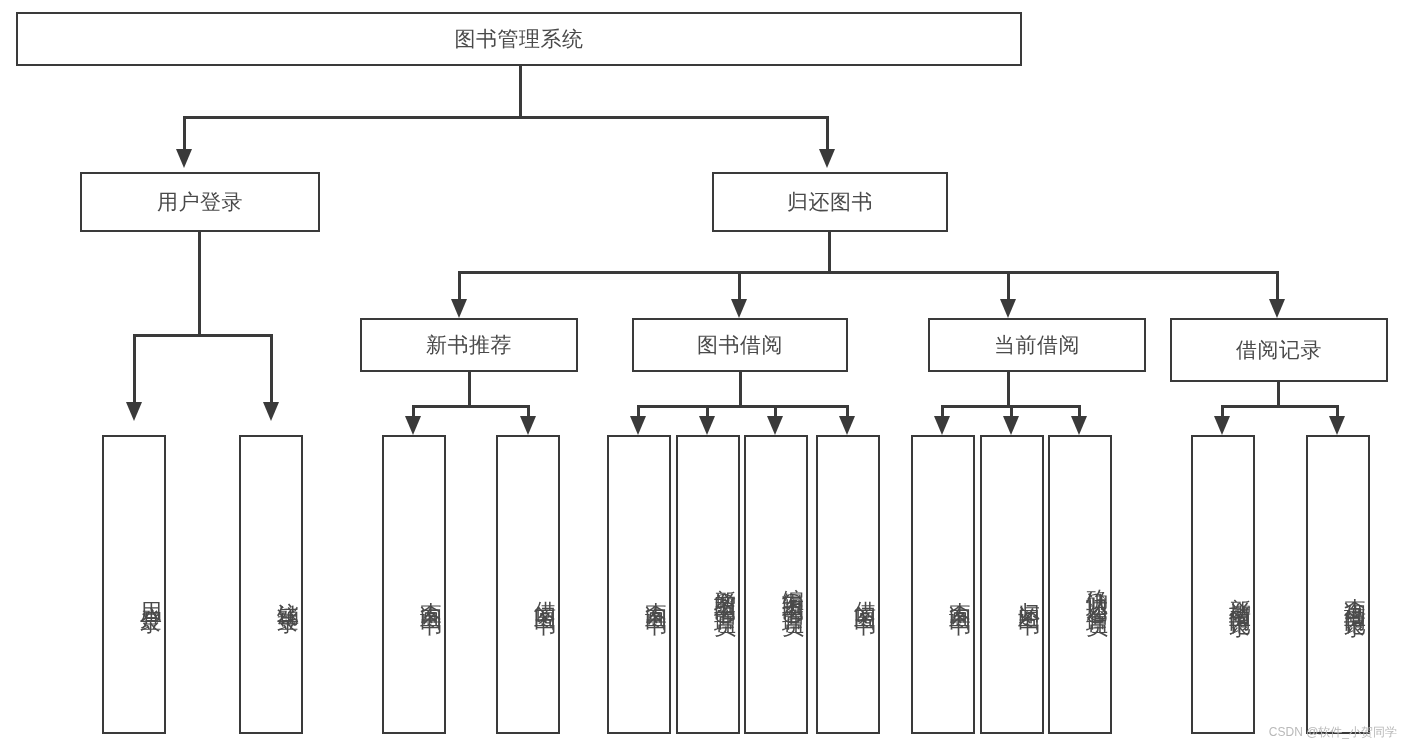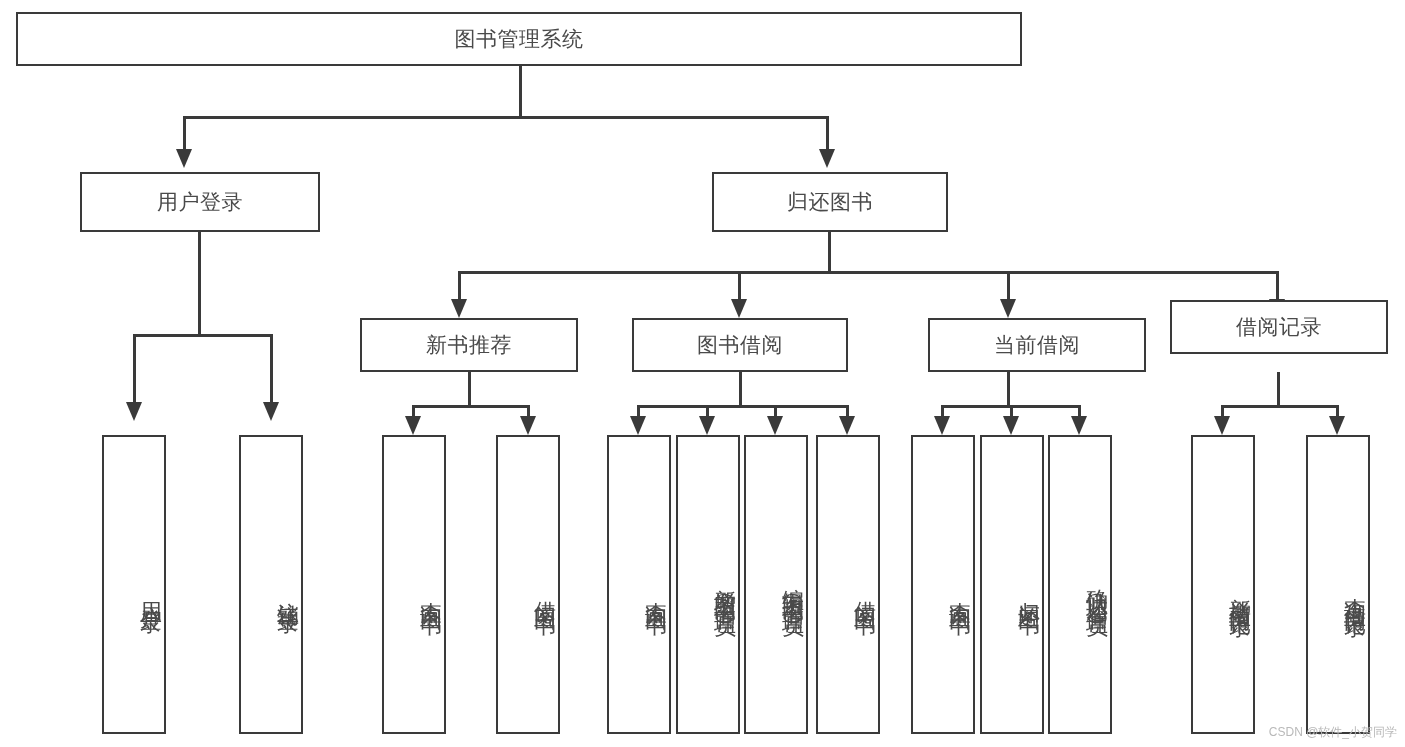--- a/index.html
+++ b/index.html
@@ -129,21 +129,21 @@
 
   <div class="node horiz" style="left:360px; top:318px; width:218px; height:54px;">
     <span>新书推荐</span>
   </div>
   <div class="node horiz" style="left:632px; top:318px; width:216px; height:54px;">
     <span>图书借阅</span>
   </div>
   <div class="node horiz" style="left:928px; top:318px; width:218px; height:54px;">
     <span>当前借阅</span>
   </div>
-  <div class="node horiz" style="left:1170px; top:300px; width:218px; height:54px;">
+  <div class="node horiz" style="left:1170px; top:318px; width:218px; height:64px;">
     <span>借阅记录</span>
   </div>
 
   <div class="ln vln" style="left:468px; top:372px; width:3px; height:36px;"></div>
   <div class="ln hln" style="left:412px; top:405px; width:118px; height:3px;"></div>
   <div class="ln vln" style="left:412px; top:405px; width:3px; height:14px;"></div>
   <div class="arrow" style="left:405px; top:416px;"></div>
   <div class="ln vln" style="left:527px; top:405px; width:3px; height:14px;"></div>
   <div class="arrow" style="left:520px; top:416px;"></div>
 

